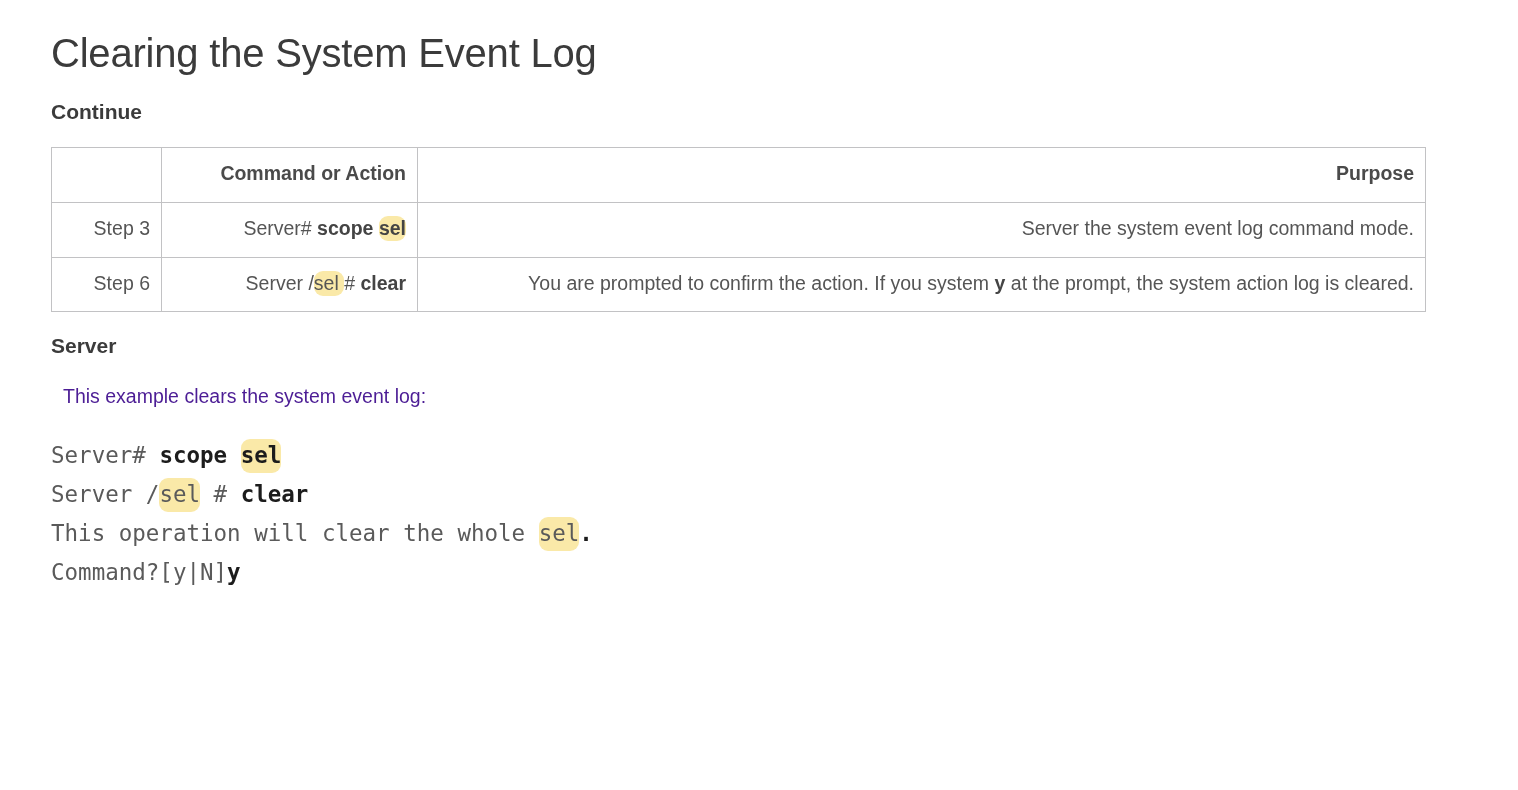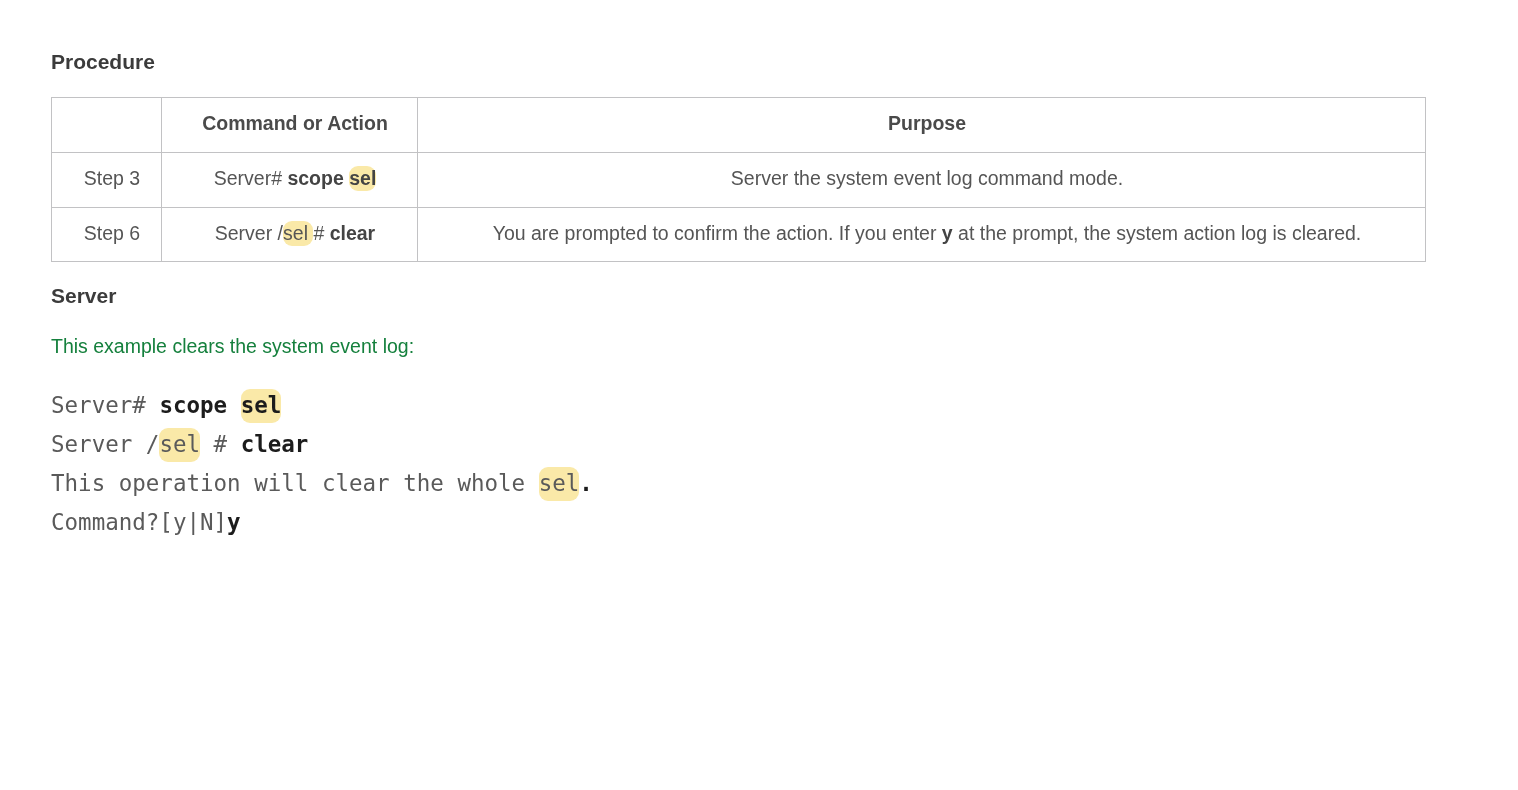--- a/index.html
+++ b/index.html
@@ -40,26 +40,26 @@
   
   .proc-table {
     margin-top: 22px;
     border-collapse: collapse;
     width: 1375px;
     table-layout: fixed;
   }
   .proc-table td, .proc-table th {
     border: 1px solid #c2c2c4;
     vertical-align: top;
-    padding: 12px 0 14px 11px;
+    padding: 12px 11px 14px 11px;
     font-size: 19.5px;
     line-height: 1.42;
     font-weight: 400;
     color: #555555;
-    text-align: center;
+    text-align: right;
   }
   .col-step   { width: 110px; }
   .col-cmd    { width: 256px; }
   .col-purp   { width: auto; }
 
   .proc-table th {
     font-weight: bold;
     color: #4a4a4a;
   }
   .cell-step {
@@ -73,22 +73,22 @@
   .hl {
     background: #fae9a8;
     padding: 1px 0 2px 0;
     border-radius: 9px;
   }
 
   
   .body-para {
     font-size: 19.5px;
     line-height: 1.45;
-    color: #15803d;
-    margin: 22px 0 0 0;
+    color: #4c1d95;
+    margin: 22px 0 0 12px;
   }
 
   
   .code-block {
     margin: 26px 0 0 0;
     font-family: "DejaVu Sans Mono", monospace;
     font-size: 22.5px;
     line-height: 39px;
     color: #5a5a5a;
     white-space: pre;
@@ -101,22 +101,23 @@
   .code-block .hl {
     background: #fae9a8;
     padding: 3px 0 5px 0;
   }
 </style>
 </head>
 <body>
 
 <div class="page">
 
+  <h1 class="page-title">Clearing the System Event Log</h1>
 
-  <h2 class="section-heading">Procedure</h2>
+  <h2 class="section-heading">Continue</h2>
 
   <table class="proc-table">
     <colgroup>
       <col class="col-step">
       <col class="col-cmd">
       <col class="col-purp">
     </colgroup>
     <thead>
       <tr>
         <th class="hdr-empty"></th>
@@ -126,21 +127,21 @@
     </thead>
     <tbody>
       <tr>
         <td class="cell-step">Step 3</td>
         <td><span>Server# </span><b>scope</b><span> </span><b class="hl">sel</b></td>
         <td>Server the system event log command mode.</td>
       </tr>
       <tr>
         <td class="cell-step">Step 6</td>
         <td><span>Server /</span><span class="hl">sel </span><span># </span><b>clear</b></td>
-        <td><span>You are prompted to confirm the action. If you enter </span><b>y</b><span> at the prompt, the system action log is cleared.</span></td>
+        <td><span>You are prompted to confirm the action. If you system </span><b>y</b><span> at the prompt, the system action log is cleared.</span></td>
       </tr>
     </tbody>
   </table>
 
   <h2 class="section-heading">Server</h2>
 
   <p class="body-para">This example clears the system event log:</p>
 
   <div class="code-block"><span><span>Server# </span><span class="cb">scope</span><span> </span><span class="cb hl">sel</span></span>
 <span><span>Server /</span><span class="hl">sel</span><span> # </span><span class="cb">clear</span></span>

